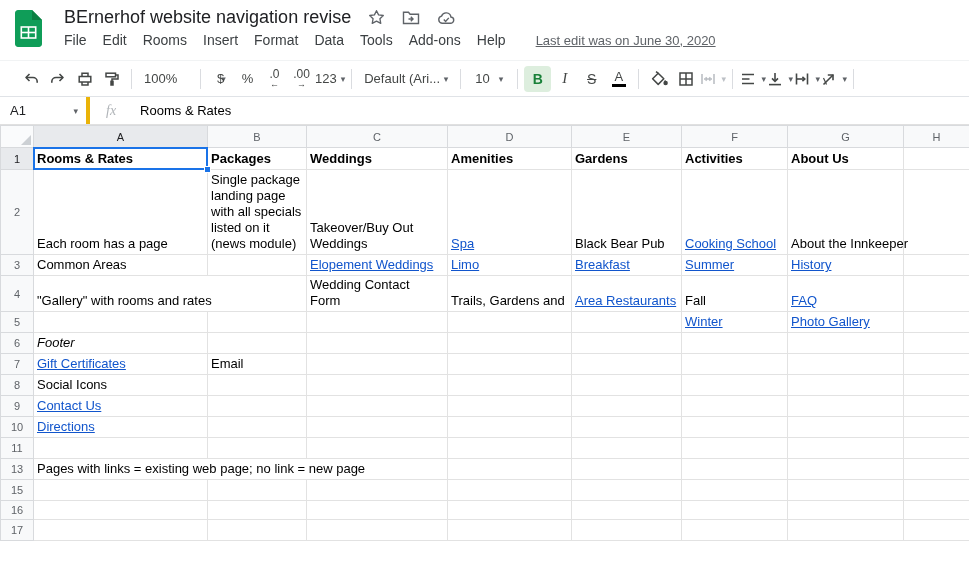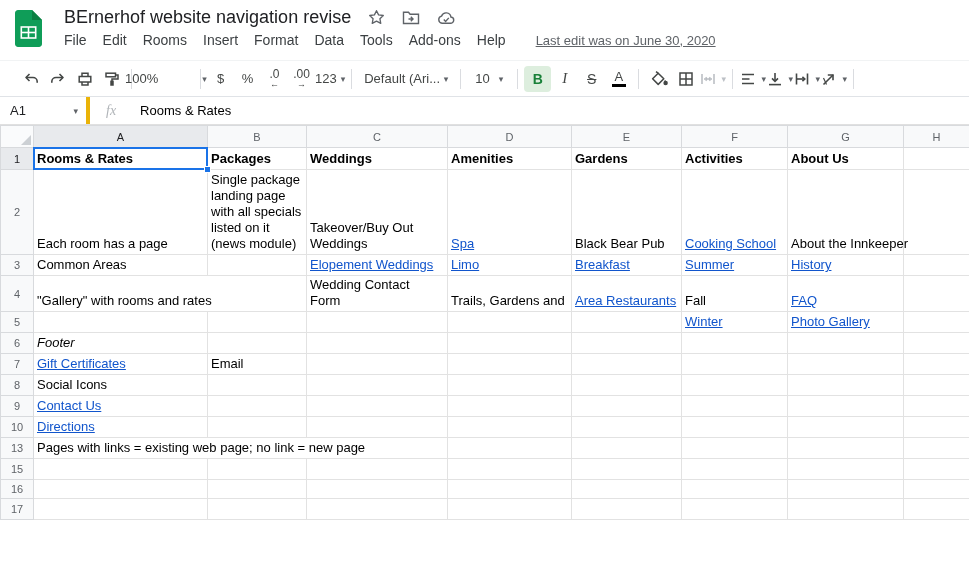--- a/index.html
+++ b/index.html
@@ -20,21 +20,21 @@
 
   
   .toolbar { display:flex; align-items:center; height:37px; padding-left:17px;
              border-top:1px solid #f1f3f4; border-bottom:1px solid #e0e3e7; }
   .tbtn { min-width:27px; height:26px; border-radius:4px; display:flex; align-items:center;
           justify-content:center; color:#444746; font-size:13px; cursor:pointer; position:relative; }
   .tbtn svg { display:block; }
   .tsep { width:1px; height:20px; background:#dadce0; margin:0 6px; flex:none; }
   .caret { font-size:9px; color:#5f6368; margin-left:4px; }
   .caret.dis { color:#bdc1c6; }
-  .zoom-btn { width:56px; justify-content:center; padding:0 6px;gap:40px; }
+  .zoom-btn { width:56px; justify-content:flex-start; padding:0 6px;gap:40px; }
   .font-btn { width:96px; justify-content:space-between; padding:0 6px; }
   .font-name { white-space:nowrap; overflow:hidden; max-width:78px; }
   .size-btn { width:44px; justify-content:space-between; padding:0 8px; }
   .bold-btn { font-weight:700; font-size:14px; }
   .bold-btn.active { background:#ddeede; color:#188038; }
   .italic-btn { font-style:italic; font-family:"Liberation Serif", serif; font-size:15px; }
   .strike-btn { text-decoration:line-through; font-size:14px; }
   .tcolor { display:flex; flex-direction:column; align-items:center; line-height:13px; }
   .tcolor .bar { width:14px; height:3px; background:#000; margin-top:1px; }
   .dec { display:flex; flex-direction:column; align-items:center; line-height:10px; font-size:12px; }
@@ -460,20 +460,31 @@
             </td>
             <td></td>
             <td></td>
             <td></td>
             <td></td>
             <td></td>
             <td></td>
             <td></td>
           </tr>
           <tr style="height: 21px;">
+            <th>11</th>
+            <td></td>
+            <td></td>
+            <td></td>
+            <td></td>
+            <td></td>
+            <td></td>
+            <td></td>
+            <td></td>
+          </tr>
+          <tr style="height: 21px;">
             <th>13</th>
             <td colspan="3">
               <div class="ci nw">Pages with links = existing web page; no link = new page</div>
             </td>
             <td></td>
             <td></td>
             <td></td>
             <td></td>
             <td></td>
           </tr>

